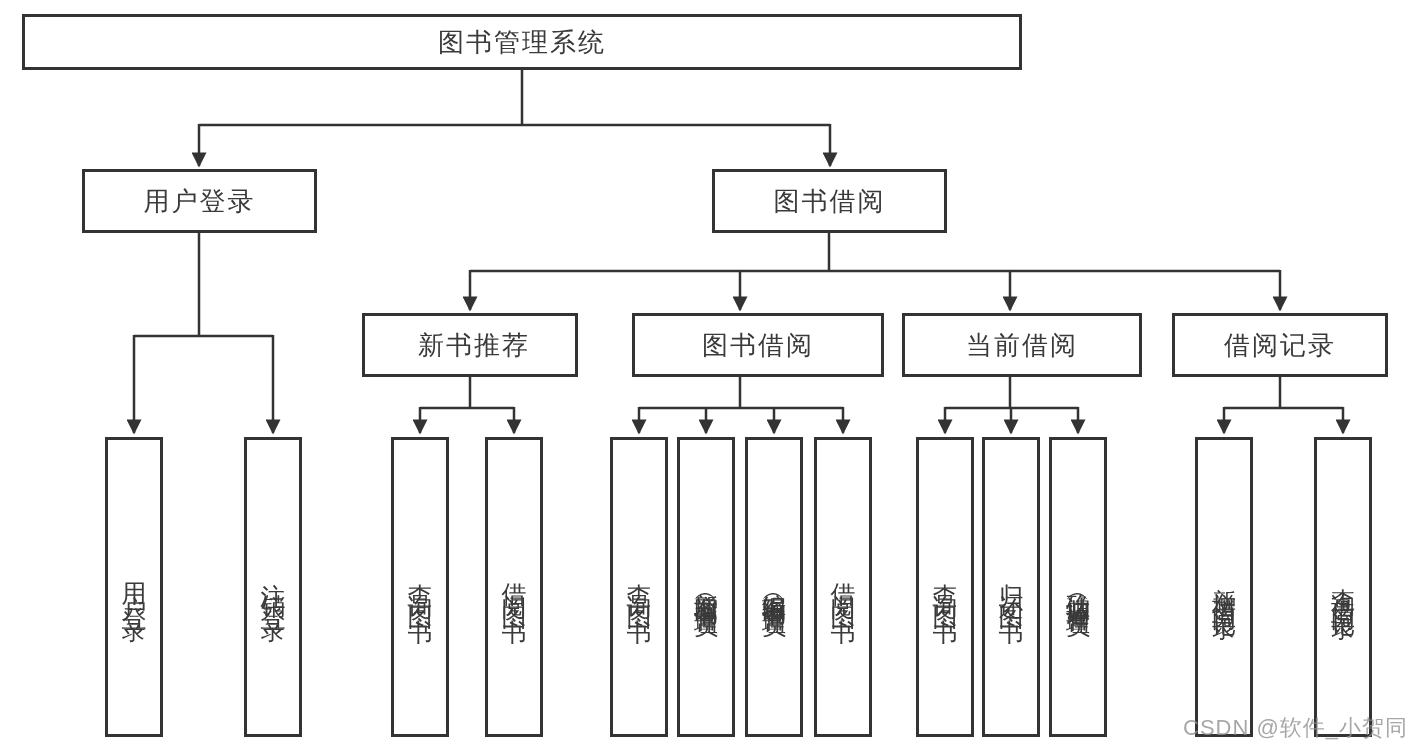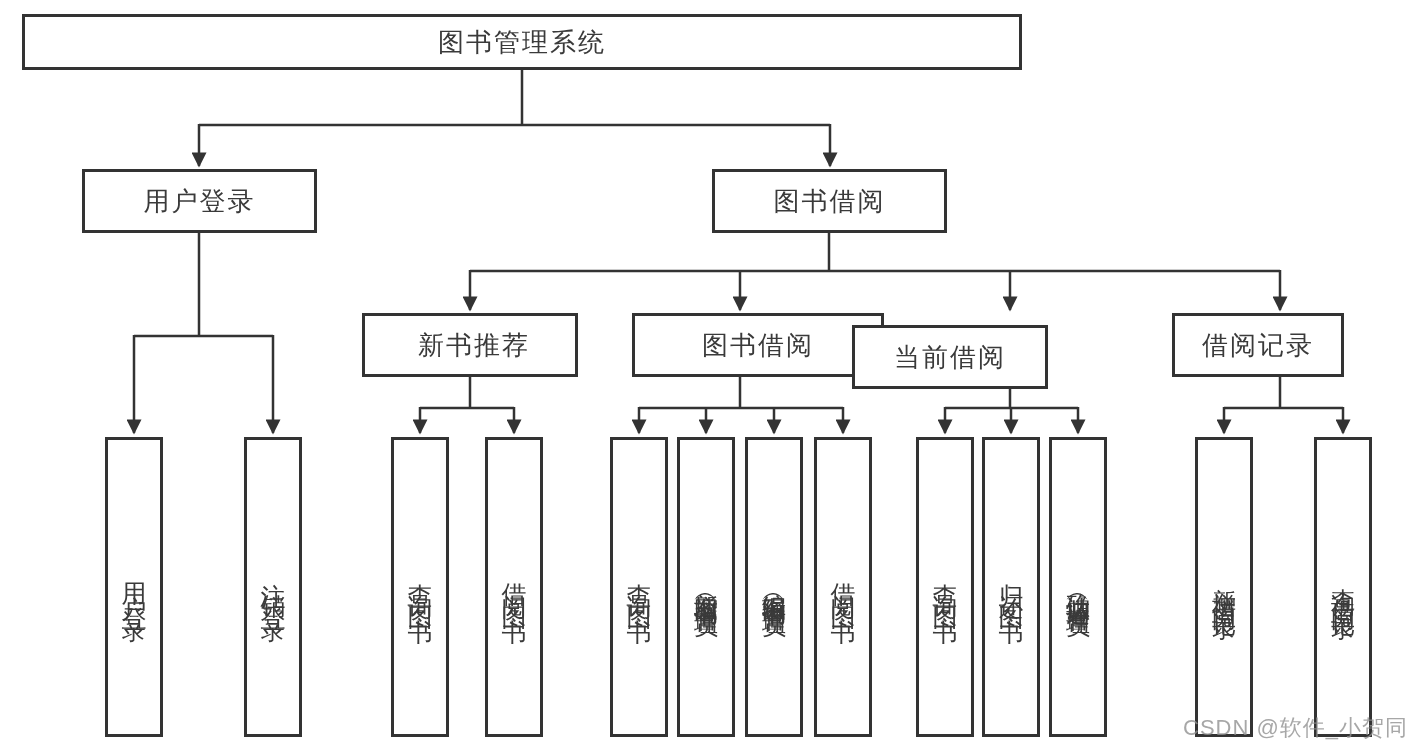--- a/index.html
+++ b/index.html
@@ -106,24 +106,24 @@
   <div class="hbox" style="left:712px;top:169px;width:235px;height:64px;">
     <span>图书借阅</span>
   </div>
 
   <div class="hbox" style="left:362px;top:313px;width:216px;height:64px;padding-left:8px;">
     <span>新书推荐</span>
   </div>
   <div class="hbox" style="left:632px;top:313px;width:252px;height:64px;">
     <span>图书借阅</span>
   </div>
-  <div class="hbox" style="left:852px;top:313px;width:196px;height:64px;margin-top:12px;">
+  <div class="hbox" style="left:902px;top:313px;width:240px;height:64px;">
     <span>当前借阅</span>
   </div>
-  <div class="hbox" style="left:1172px;top:313px;width:172px;height:64px;">
+  <div class="hbox" style="left:1172px;top:313px;width:216px;height:64px;">
     <span>借阅记录</span>
   </div>
 
   <div class="vbox" style="left:105px;">
     <span>用户登录</span>
   </div>
   <div class="vbox" style="left:244px;">
     <span>注销登录</span>
   </div>
 

